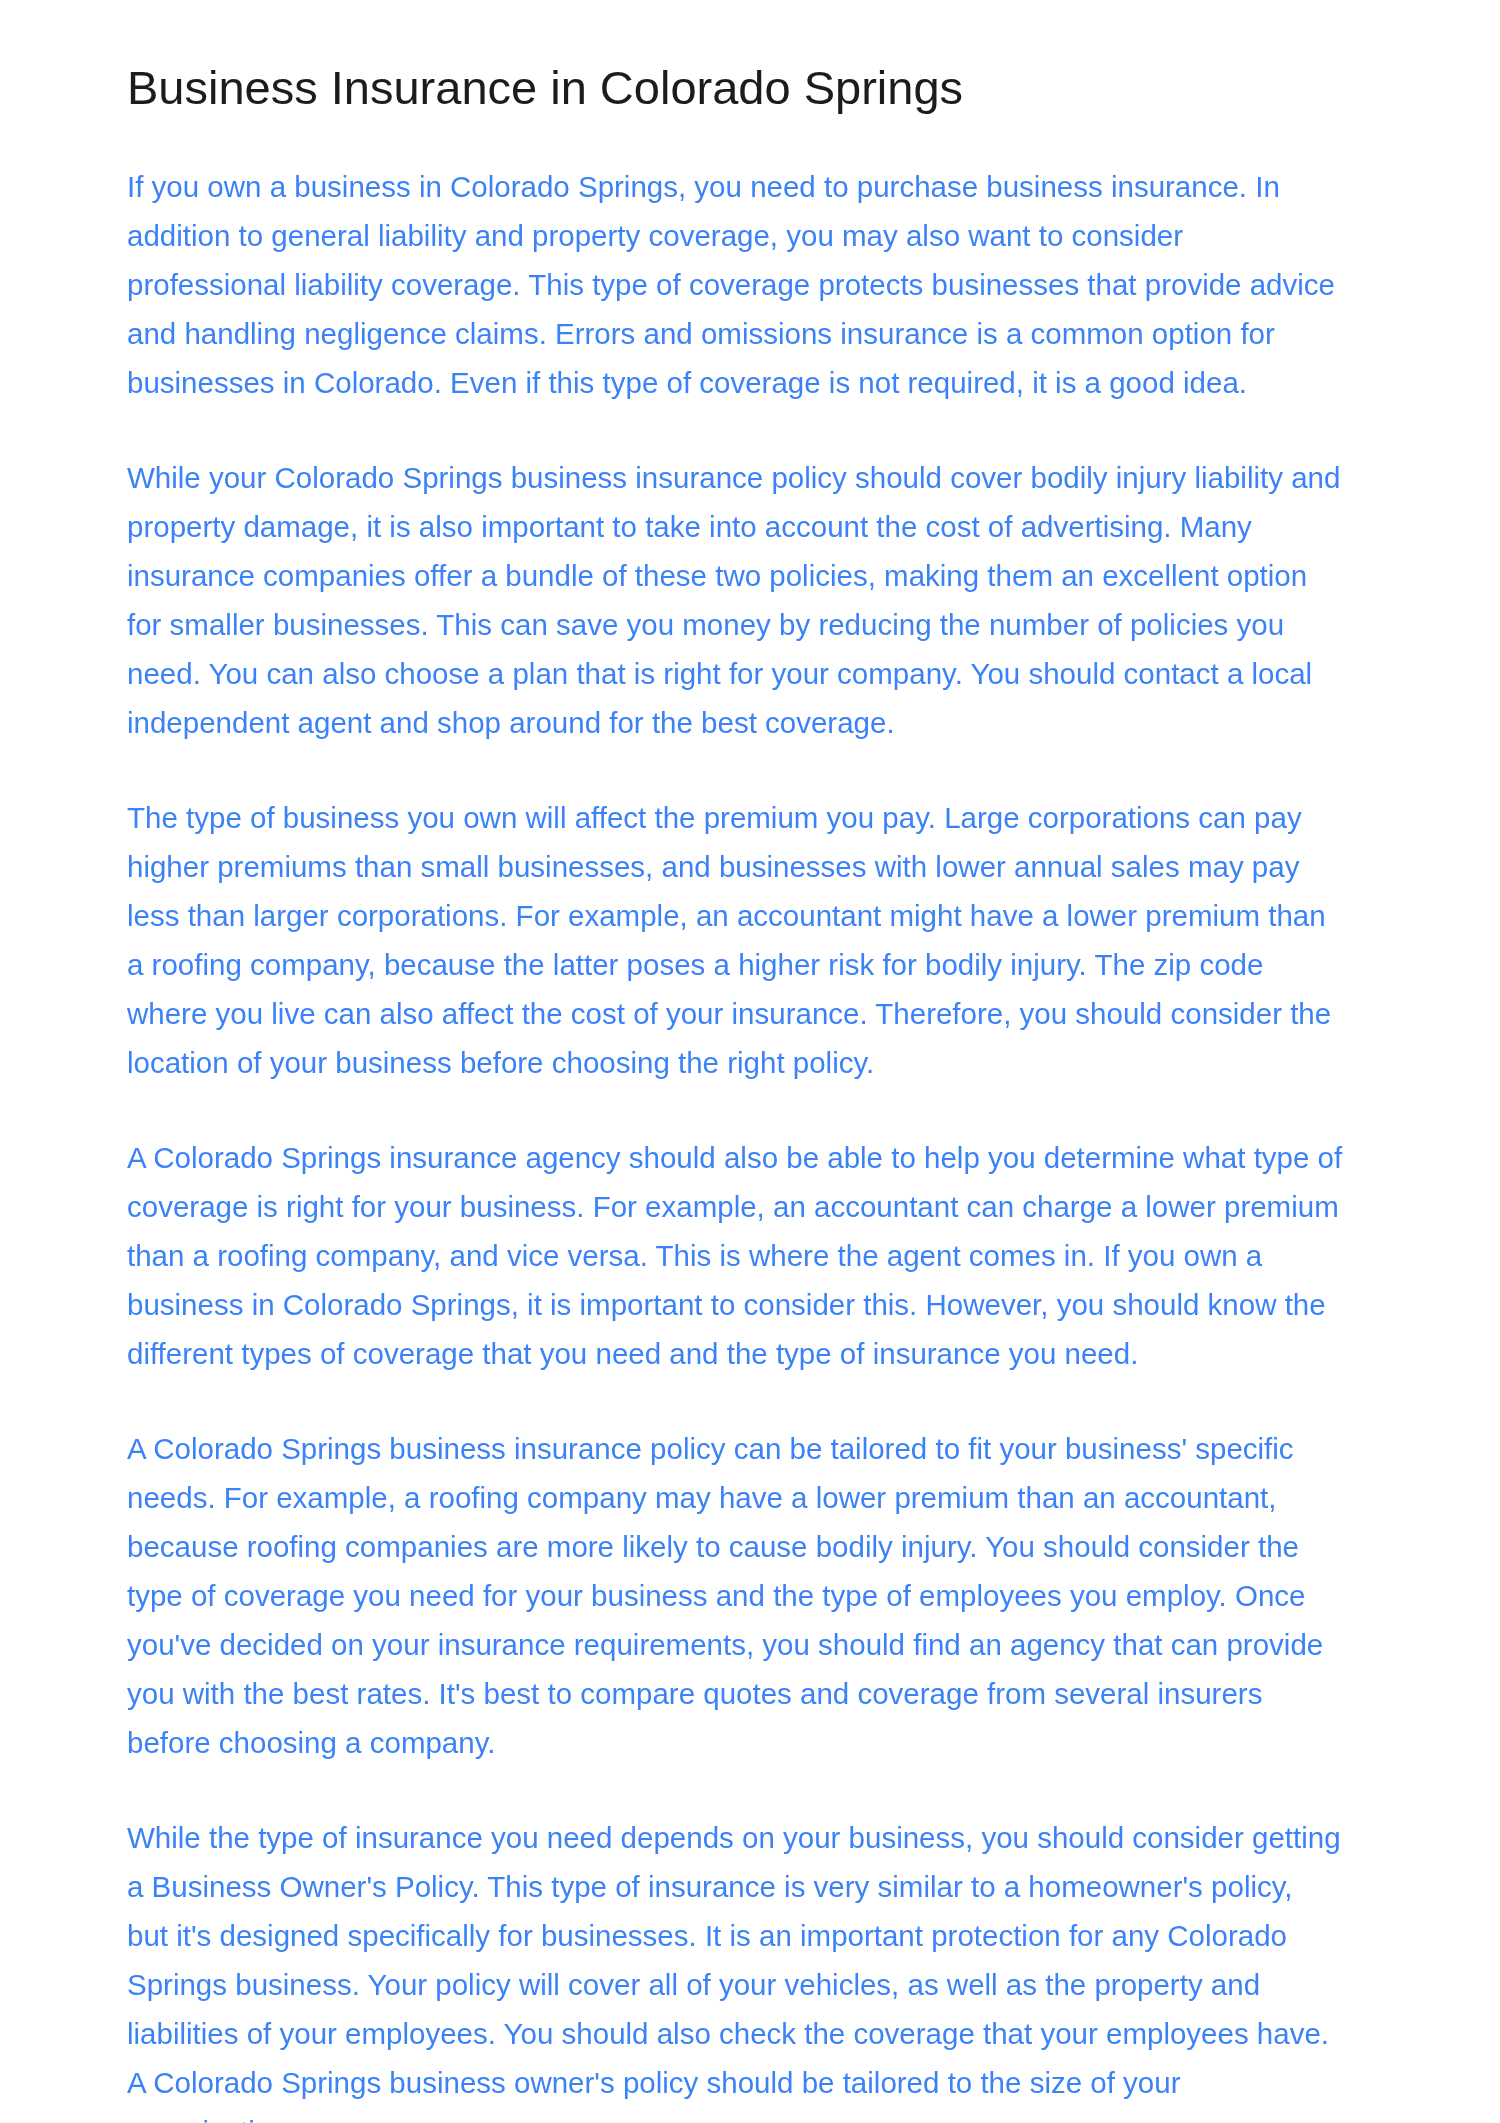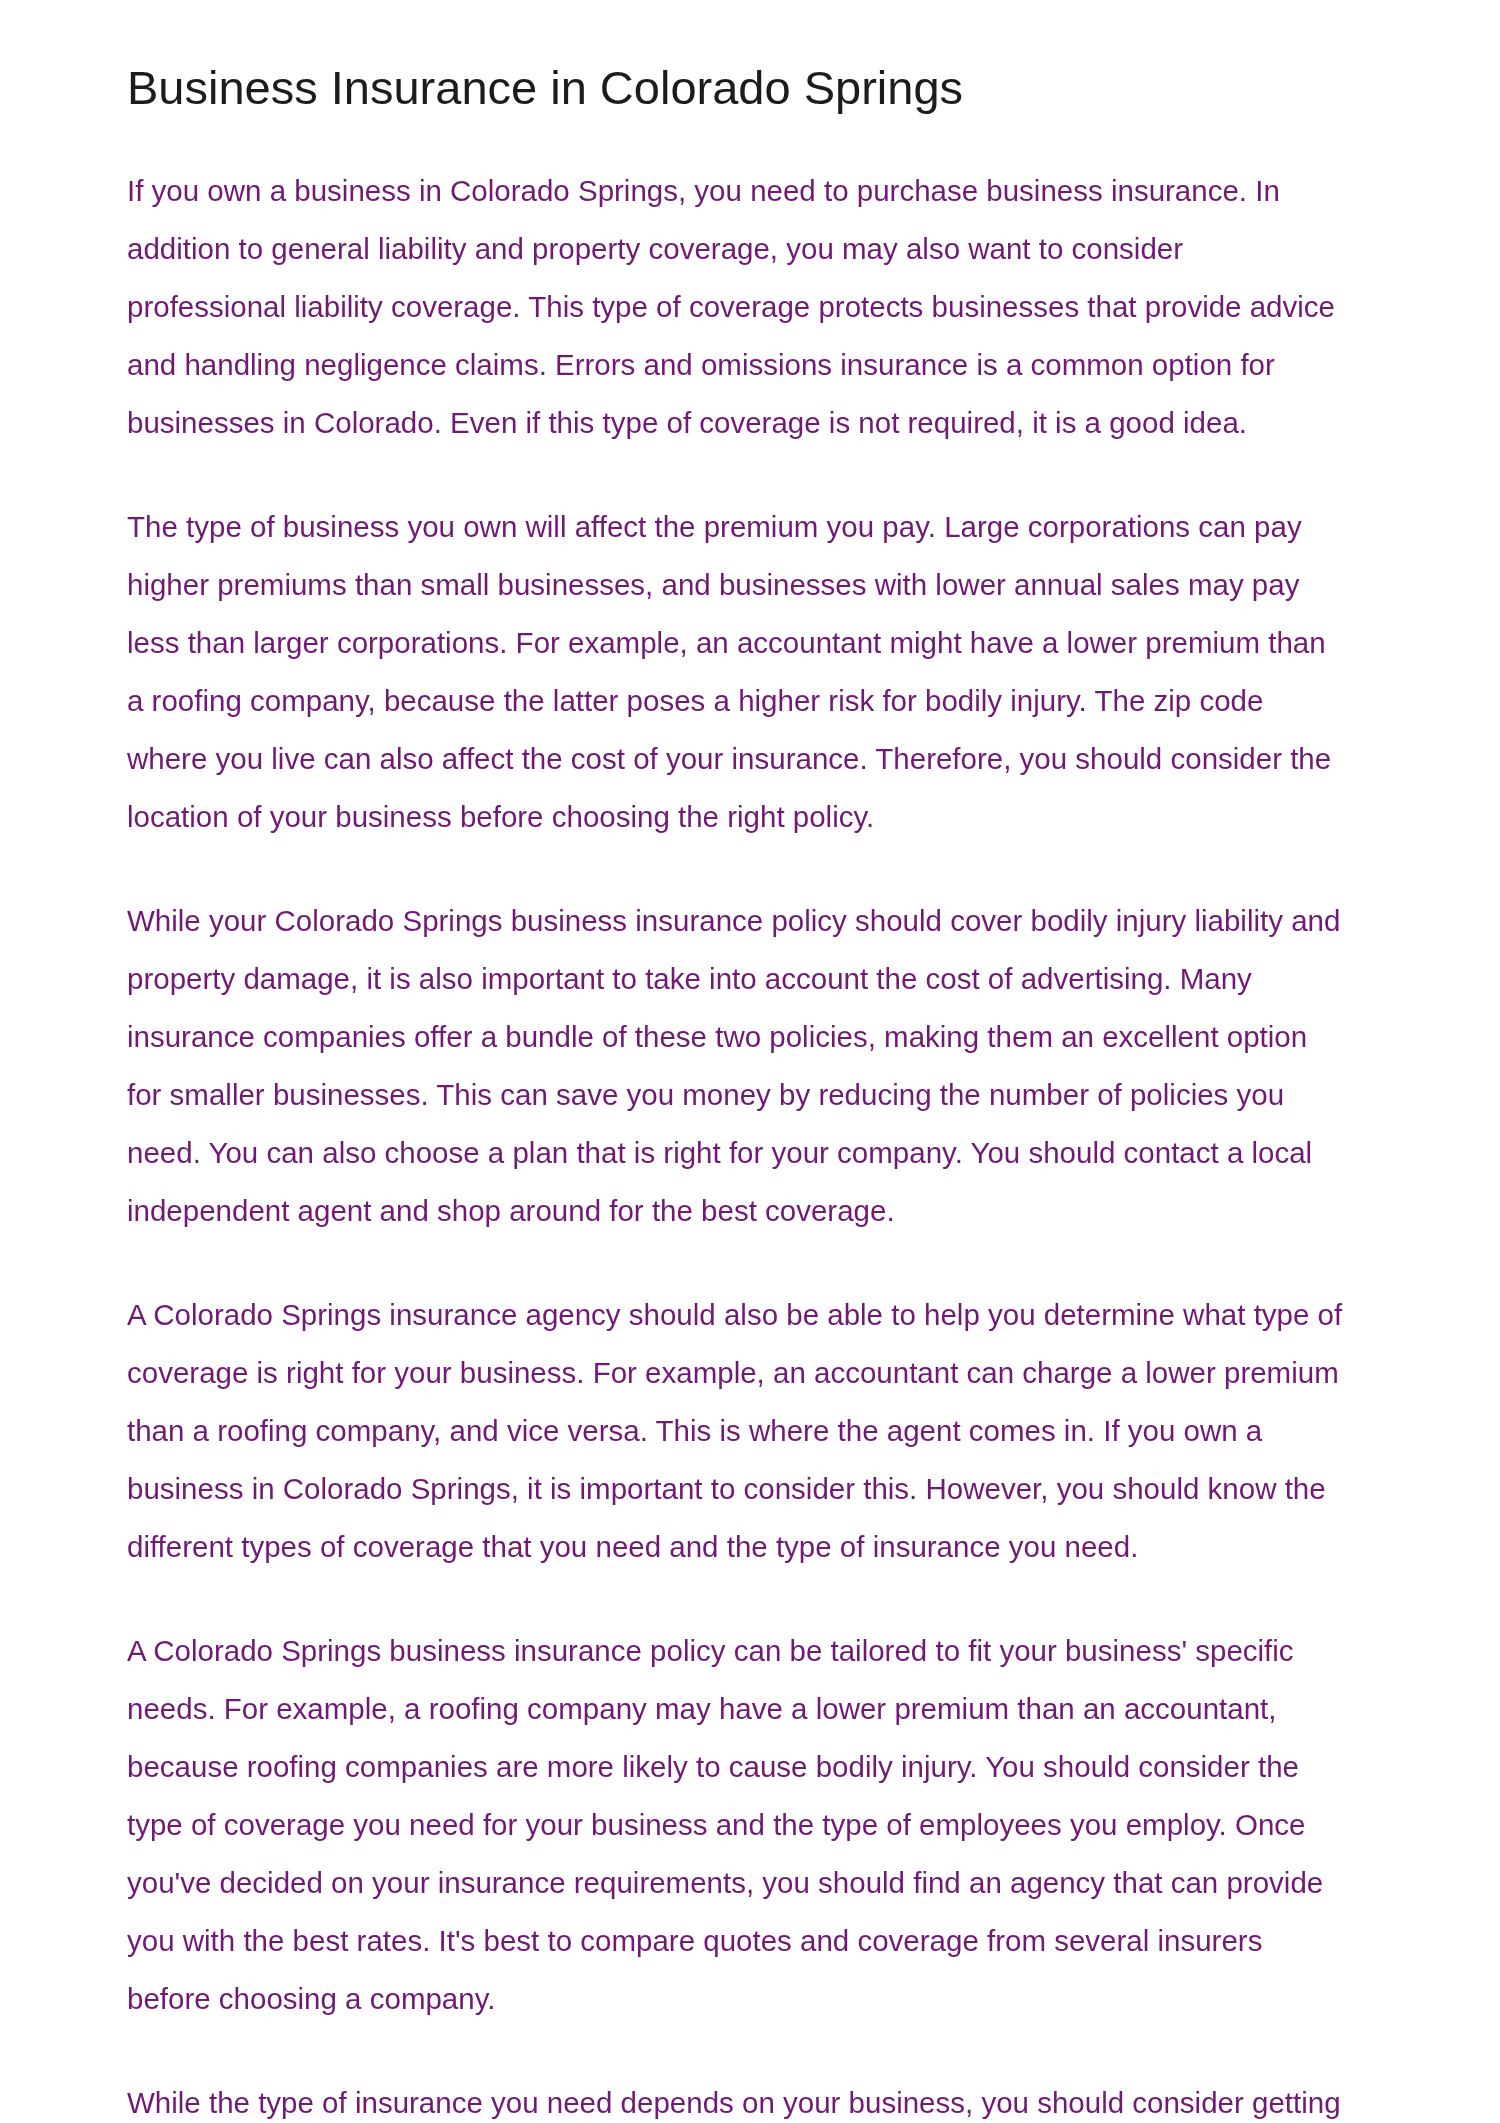--- a/index.html
+++ b/index.html
@@ -23,50 +23,50 @@
     margin: 0 0 46px 0;
     font-size: 47px;
     font-weight: 400;
     line-height: 1.2;
     color: #1c1c1c;
   }
   .article-body p {
     margin: 0 0 46px 0;
     max-width: 1310px;
     font-size: 29.5px;
-    line-height: 58px;
+    line-height: 49px;
     font-weight: 400;
     white-space: pre-line; 
-    color: #701a75;
+    color: #3b82f6;
   }
 </style>
 </head>
 <body>
 
 <main class="page">
   <h1 class="doc-title">Business Insurance in Colorado Springs</h1>
 
   <section class="article-body">
     <p>If you own a business in Colorado Springs, you need to purchase business insurance. In
 addition to general liability and property coverage, you may also want to consider
 professional liability coverage. This type of coverage protects businesses that provide advice
 and handling negligence claims. Errors and omissions insurance is a common option for
 businesses in Colorado. Even if this type of coverage is not required, it is a good idea.</p>
+    <p>While your Colorado Springs business insurance policy should cover bodily injury liability and
+property damage, it is also important to take into account the cost of advertising. Many
+insurance companies offer a bundle of these two policies, making them an excellent option
+for smaller businesses. This can save you money by reducing the number of policies you
+need. You can also choose a plan that is right for your company. You should contact a local
+independent agent and shop around for the best coverage.</p>
     <p>The type of business you own will affect the premium you pay. Large corporations can pay
 higher premiums than small businesses, and businesses with lower annual sales may pay
 less than larger corporations. For example, an accountant might have a lower premium than
 a roofing company, because the latter poses a higher risk for bodily injury. The zip code
 where you live can also affect the cost of your insurance. Therefore, you should consider the
 location of your business before choosing the right policy.</p>
-    <p>While your Colorado Springs business insurance policy should cover bodily injury liability and
-property damage, it is also important to take into account the cost of advertising. Many
-insurance companies offer a bundle of these two policies, making them an excellent option
-for smaller businesses. This can save you money by reducing the number of policies you
-need. You can also choose a plan that is right for your company. You should contact a local
-independent agent and shop around for the best coverage.</p>
     <p>A Colorado Springs insurance agency should also be able to help you determine what type of
 coverage is right for your business. For example, an accountant can charge a lower premium
 than a roofing company, and vice versa. This is where the agent comes in. If you own a
 business in Colorado Springs, it is important to consider this. However, you should know the
 different types of coverage that you need and the type of insurance you need.</p>
     <p>A Colorado Springs business insurance policy can be tailored to fit your business' specific
 needs. For example, a roofing company may have a lower premium than an accountant,
 because roofing companies are more likely to cause bodily injury. You should consider the
 type of coverage you need for your business and the type of employees you employ. Once
 you've decided on your insurance requirements, you should find an agency that can provide

